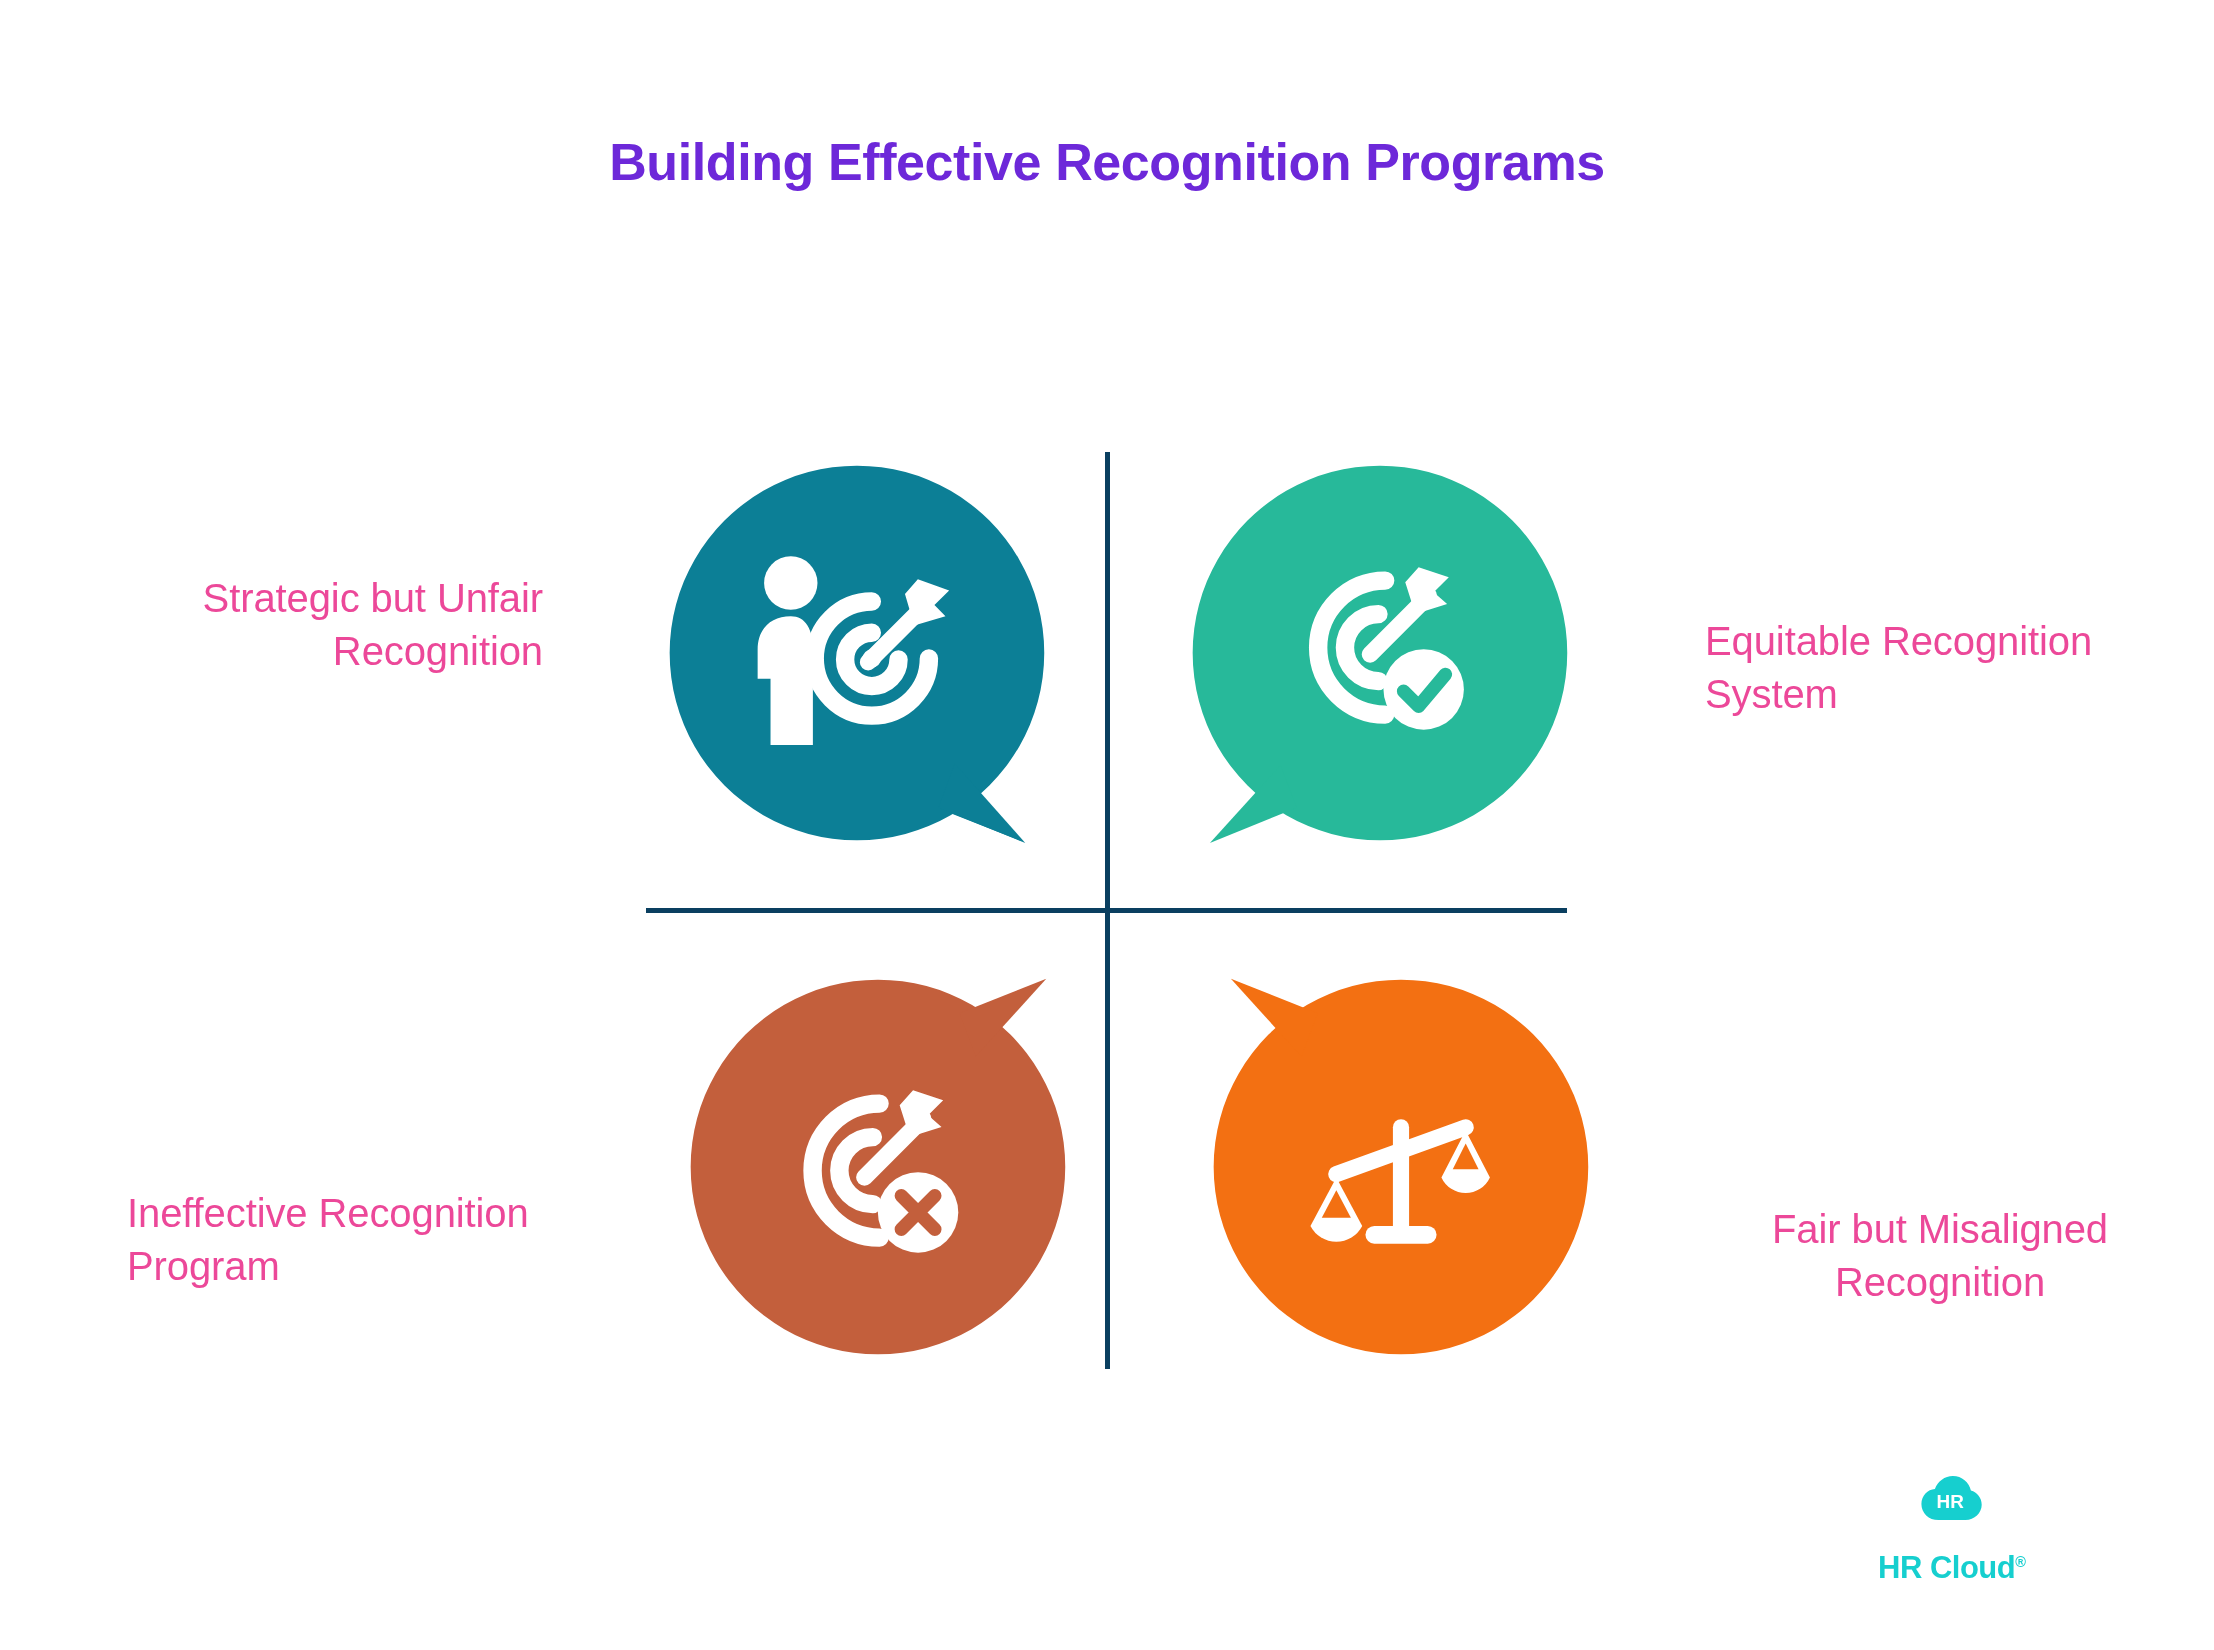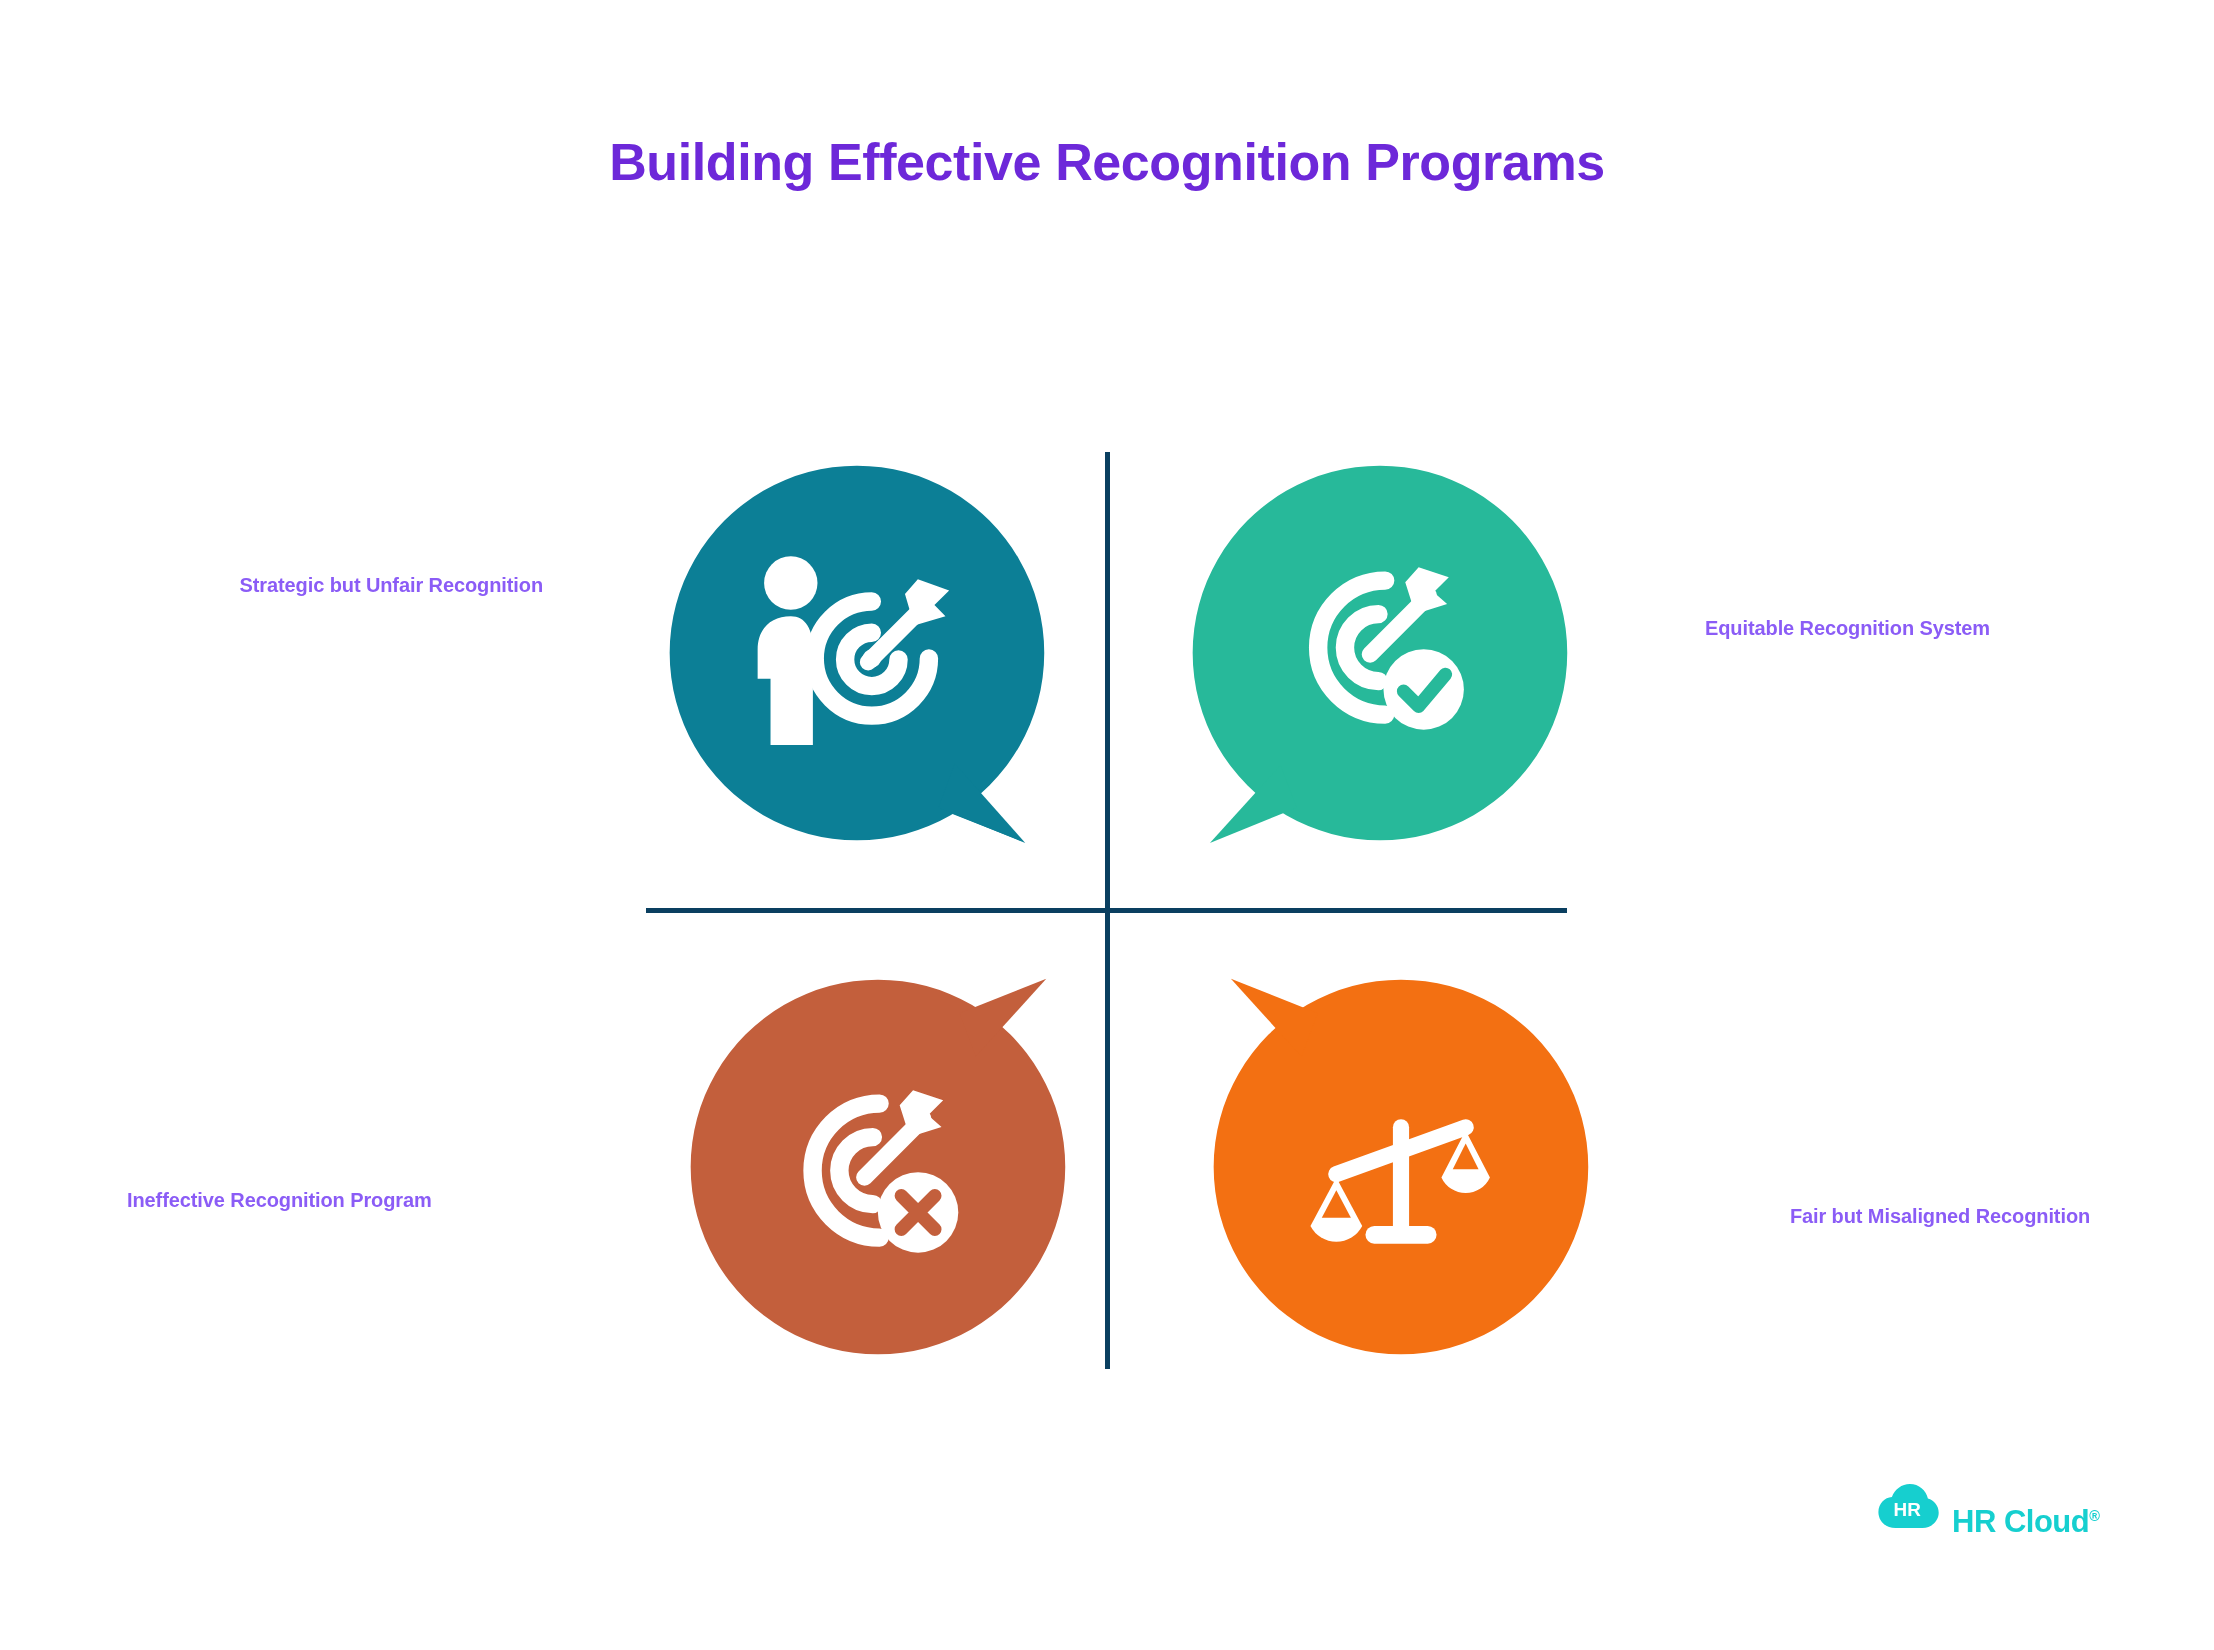--- a/index.html
+++ b/index.html
@@ -84,23 +84,23 @@
   #bubble-fair-misaligned    { left: 1211px; top: 977px; }
 
   #bubble-strategic-unfair .bubble-icon { transform: translate(-50%, -50%) translate(-3.6px, 0px); width: 221px; height: 221px; }
   #bubble-equitable-system .bubble-icon { transform: translate(-50%, -50%) translate(1.8px, -5.4px); width: 201px; height: 201px; }
   #bubble-ineffective-program .bubble-icon { transform: translate(-50%, -50%) translate(-1.8px, 3.6px); width: 201px; height: 201px; }
   #bubble-fair-misaligned .bubble-icon { transform: translate(-50%, -50%) translate(0px, 7.2px); width: 194px; height: 194px; }
 
   
   .quadrant-label {
     position: absolute;
-    font-size: 20px;
-    font-weight: 700;
-    color: #8b5cf6;
+    font-size: 40px;
+    font-weight: 400;
+    color: #ec4899;
     line-height: 1.32;
     letter-spacing: -0.1px;
   }
   #label-strategic-unfair {
     right: 2214px;
     left: 109px;
     width: 434px;
     top: 572px;
     text-align: right;
   }
@@ -124,21 +124,22 @@
     text-align: center;
   }
 
   
   #brand-logo {
     position: absolute;
     left: 1878px;
     top: 1476px;
     display: flex;
     align-items: center;
-    gap: 12px;
+    gap: 1px;
+    flex-direction: column;
   }
   #brand-mark { width: 62px; height: 45px; display: block; }
   #brand-wordmark {
     font-size: 31px;
     font-weight: 700;
     color: #16cfcf;
     letter-spacing: -0.5px;
     line-height: 1;
     position: relative;
     white-space: nowrap;

